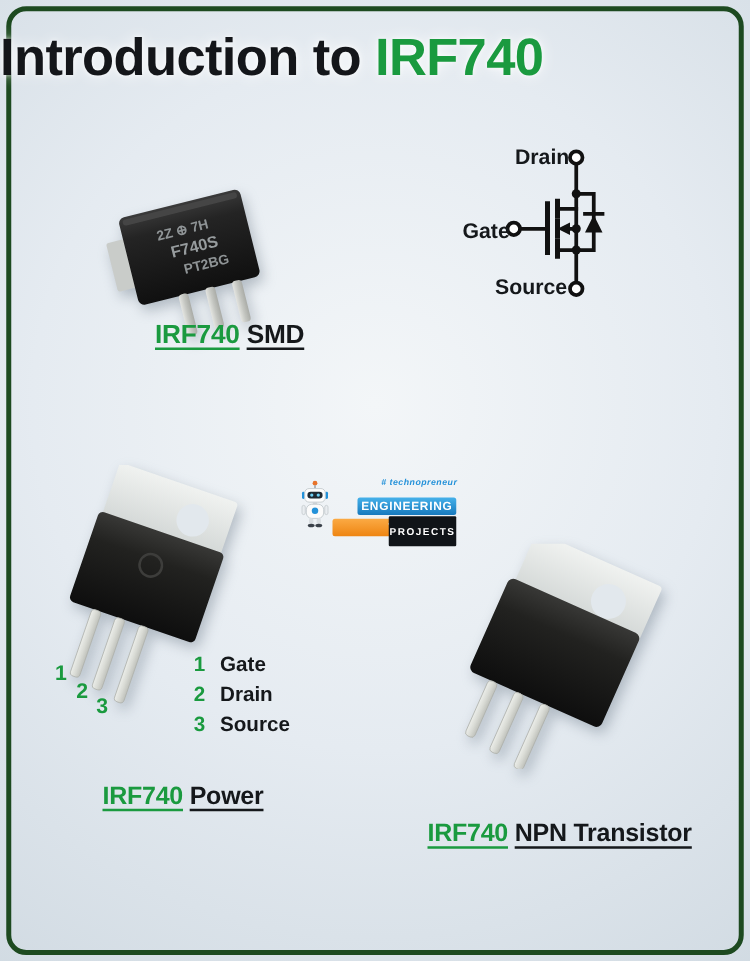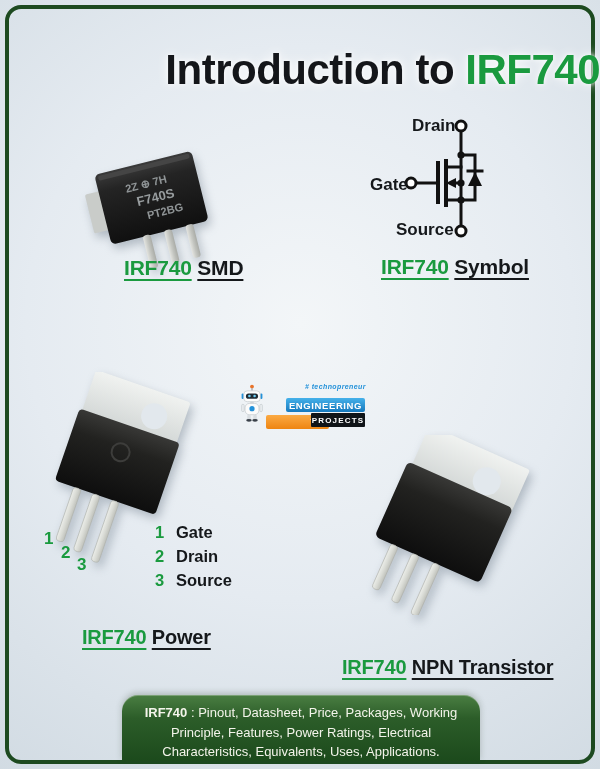--- a/index.html
+++ b/index.html
@@ -6,24 +6,23 @@
   .canvas{
     position:relative;width:600px;height:769px;overflow:hidden;
     font-family:"Liberation Sans",sans-serif;
     background:radial-gradient(ellipse 95% 75% at 50% 42%, #f3f6f8 0%, #e5ebf1 48%, #cfd9e1 100%);
   }
   .frame{
     position:absolute;left:5px;top:5px;right:5px;bottom:5px;
     border:4px solid #1d4a20;border-radius:16px;z-index:2;pointer-events:none;
   }
   .title{
-    position:absolute;top:22px;left:0;width:100%;text-align:right;z-index:3;
+    position:absolute;top:22px;left:0;width:100%;text-align:left;z-index:3;
     font-size:42px;font-weight:bold;color:#14161a;letter-spacing:-0.5px;
     text-shadow:0 0 12px rgba(255,255,255,.95),0 0 4px rgba(255,255,255,.8);
-    margin-top:24px;
   }
   .title .hl{color:#1a9a3f;}
   .photo{position:absolute;z-index:3;filter:drop-shadow(3px 5px 5px rgba(95,110,125,.40));}
   .linework{position:absolute;z-index:3;}
   .section-label{
     position:absolute;z-index:4;font-weight:bold;font-size:21px;white-space:nowrap;letter-spacing:-0.2px;
   }
   .section-label.small{font-size:20px;}
   .section-label .g{color:#1a9a3f;text-decoration:underline;text-decoration-thickness:2px;text-underline-offset:4px;}
   .section-label .b{color:#15181b;text-decoration:underline;text-decoration-thickness:2px;text-underline-offset:4px;}
@@ -32,21 +31,21 @@
   .legend{position:absolute;left:155px;top:520px;z-index:4;}
   .legend-row{display:flex;align-items:center;height:24px;font-weight:bold;font-size:16.5px;}
   .legend-num{color:#1a9a3f;width:14px;}
   .legend-name{color:#15181b;margin-left:7px;}
   .logo{position:absolute;left:239px;top:379px;width:130px;height:48px;z-index:4;}
   .logo .bot{position:absolute;left:0;top:2px;}
   .logo .tagline{position:absolute;left:66px;top:4px;font-size:7px;font-weight:bold;font-style:italic;color:#2391d9;letter-spacing:.4px;white-space:nowrap;}
   .logo .box{position:absolute;display:flex;align-items:center;justify-content:center;color:#fff;font-weight:bold;border-radius:2px;}
   .logo .box-the{left:27px;top:36px;width:19px;height:14px;font-size:9px;background:linear-gradient(180deg,#fbaa44,#ee8512);padding-left:44px;}
   .logo .box-eng{left:47px;top:19px;width:79px;height:14px;font-size:9.5px;letter-spacing:.6px;background:linear-gradient(180deg,#45b1ea,#1779bd);}
-  .logo .box-proj{left:72px;top:34px;width:54px;height:14px;font-size:8px;letter-spacing:1.2px;background:#101418;border-radius:1px;}
+  .logo .box-proj{left:72px;top:34px;width:54px;height:24px;font-size:8px;letter-spacing:1.2px;background:#101418;border-radius:1px;}
   .footer{
     position:absolute;left:122px;top:695px;width:358px;height:66px;z-index:6;
     border-radius:16px 16px 0 0;box-sizing:border-box;padding:8px 15px 0 15px;overflow:hidden;
     background:linear-gradient(180deg,#4a7e42 0%,#2c5d29 35%,#1c4a1c 100%);
     box-shadow:inset 0 1px 0 rgba(255,255,255,.28), 0 -2px 6px rgba(40,60,40,.25);
     color:#f3f4ea;text-align:center;font-size:13px;line-height:19.5px;
   }
   .footer .fb{font-weight:bold;}
 </style>
 </head>
@@ -104,21 +103,20 @@
     <circle cx="71" cy="45" r="3.6" fill="#111"></circle>
     <circle cx="71" cy="73" r="3.6" fill="#111"></circle>
     <circle cx="71" cy="90" r="3.6" fill="#111"></circle>
     <circle cx="71" cy="16" r="5" fill="#fff" stroke="#111" stroke-width="3"></circle>
     <circle cx="71" cy="121" r="5" fill="#fff" stroke="#111" stroke-width="3"></circle>
     <circle cx="21" cy="73" r="5" fill="#fff" stroke="#111" stroke-width="3"></circle>
   </svg>
   <div class="pin-label" style="left:412px;top:116px;">Drain</div>
   <div class="pin-label" style="left:370px;top:175px;">Gate</div>
   <div class="pin-label" style="left:396px;top:220px;">Source</div>
-  <div class="section-label" style="left:381px;top:255px;"><span class="g">IRF740</span> <span class="b">Symbol</span></div>
 
   <div class="logo">
     <svg class="bot" width="26" height="44" viewBox="0 0 30 44">
       <circle cx="15" cy="3" r="2.2" fill="#e8732a"></circle>
       <line x1="15" y1="5" x2="15" y2="8" stroke="#9aa2a8" stroke-width="1.4"></line>
       <rect x="3" y="11" width="2.6" height="6.5" rx="1.2" fill="#2391d9"></rect>
       <rect x="24.4" y="11" width="2.6" height="6.5" rx="1.2" fill="#2391d9"></rect>
       <rect x="5.5" y="8" width="19" height="12.5" rx="4" fill="#fdfdfd" stroke="#c2c8cc" stroke-width="0.8"></rect>
       <rect x="8" y="11" width="14" height="6.2" rx="3" fill="#1f2a33"></rect>
       <circle cx="12" cy="14" r="1.5" fill="#6fd0f5"></circle>
@@ -190,15 +188,14 @@
       <rect x="90" y="4" width="110" height="60" rx="3" fill="url(#tabMetal)"></rect>
       <circle cx="165" cy="32" r="14" fill="#e2e8ed"></circle>
       <rect x="85" y="46" width="115" height="82" rx="5" fill="url(#toBody)"></rect>
       <rect x="103" y="128" width="8" height="48" rx="3" fill="url(#legMetal)" stroke="#aeb0aa" stroke-width="0.6"></rect>
       <rect x="126" y="128" width="8" height="52" rx="3" fill="url(#legMetal)" stroke="#aeb0aa" stroke-width="0.6"></rect>
       <rect x="149" y="128" width="8" height="56" rx="3" fill="url(#legMetal)" stroke="#aeb0aa" stroke-width="0.6"></rect>
     </g>
   </svg>
   <div class="section-label small" style="left:342px;top:656px;"><span class="g">IRF740</span> <span class="b">NPN Transistor</span></div>
 
-  <div class="footer"><span class="fb">IRF740</span><span> : Pinout, Datasheet, Price, Packages, Working Principle, Features, Power Ratings, Electrical Characteristics, Equivalents, Uses, Applications.</span></div>
 
 </div>
 
 </body></html>

